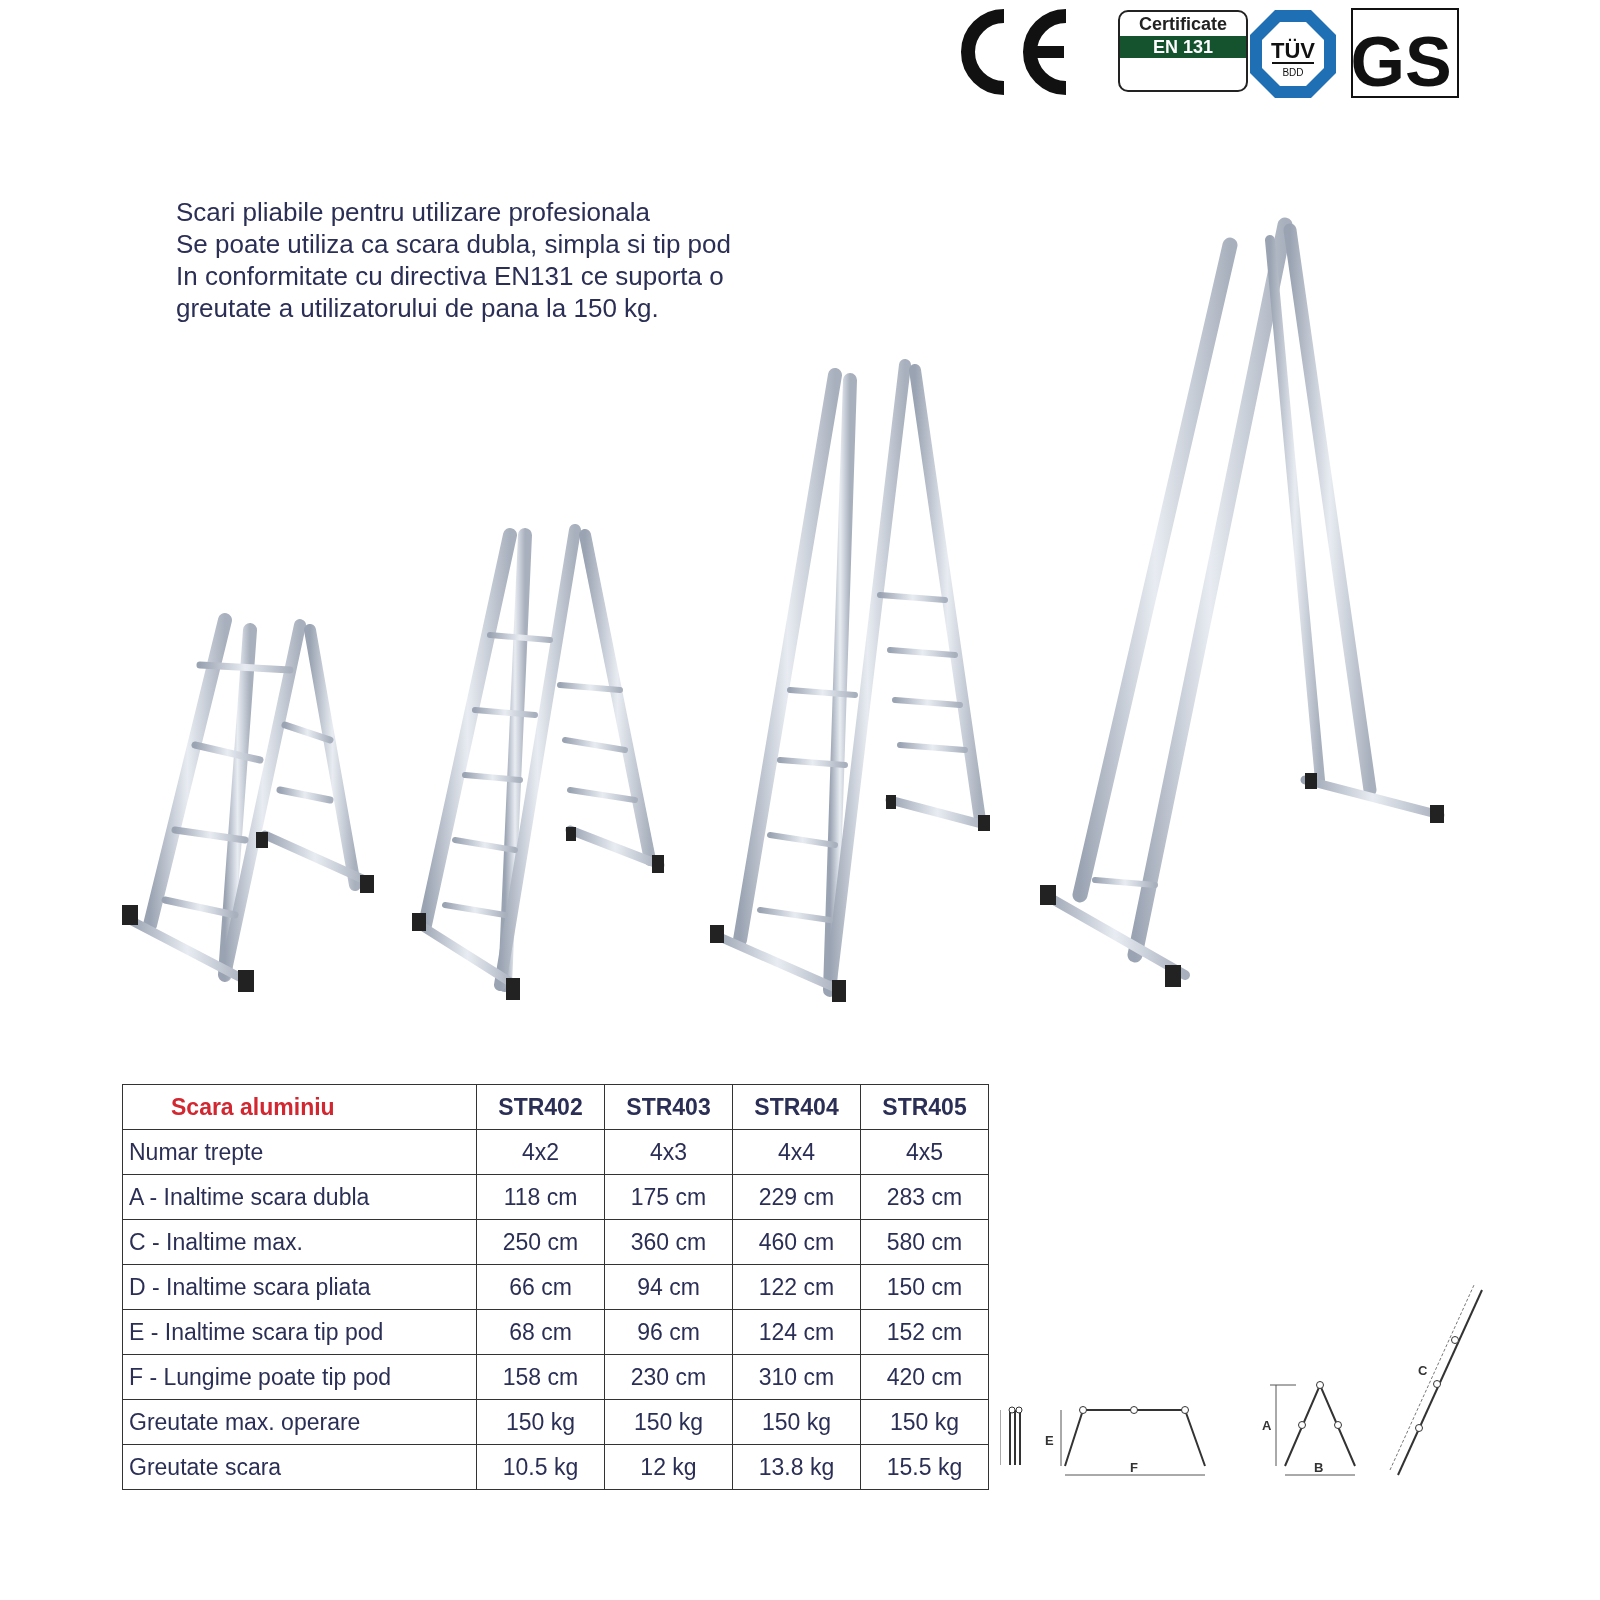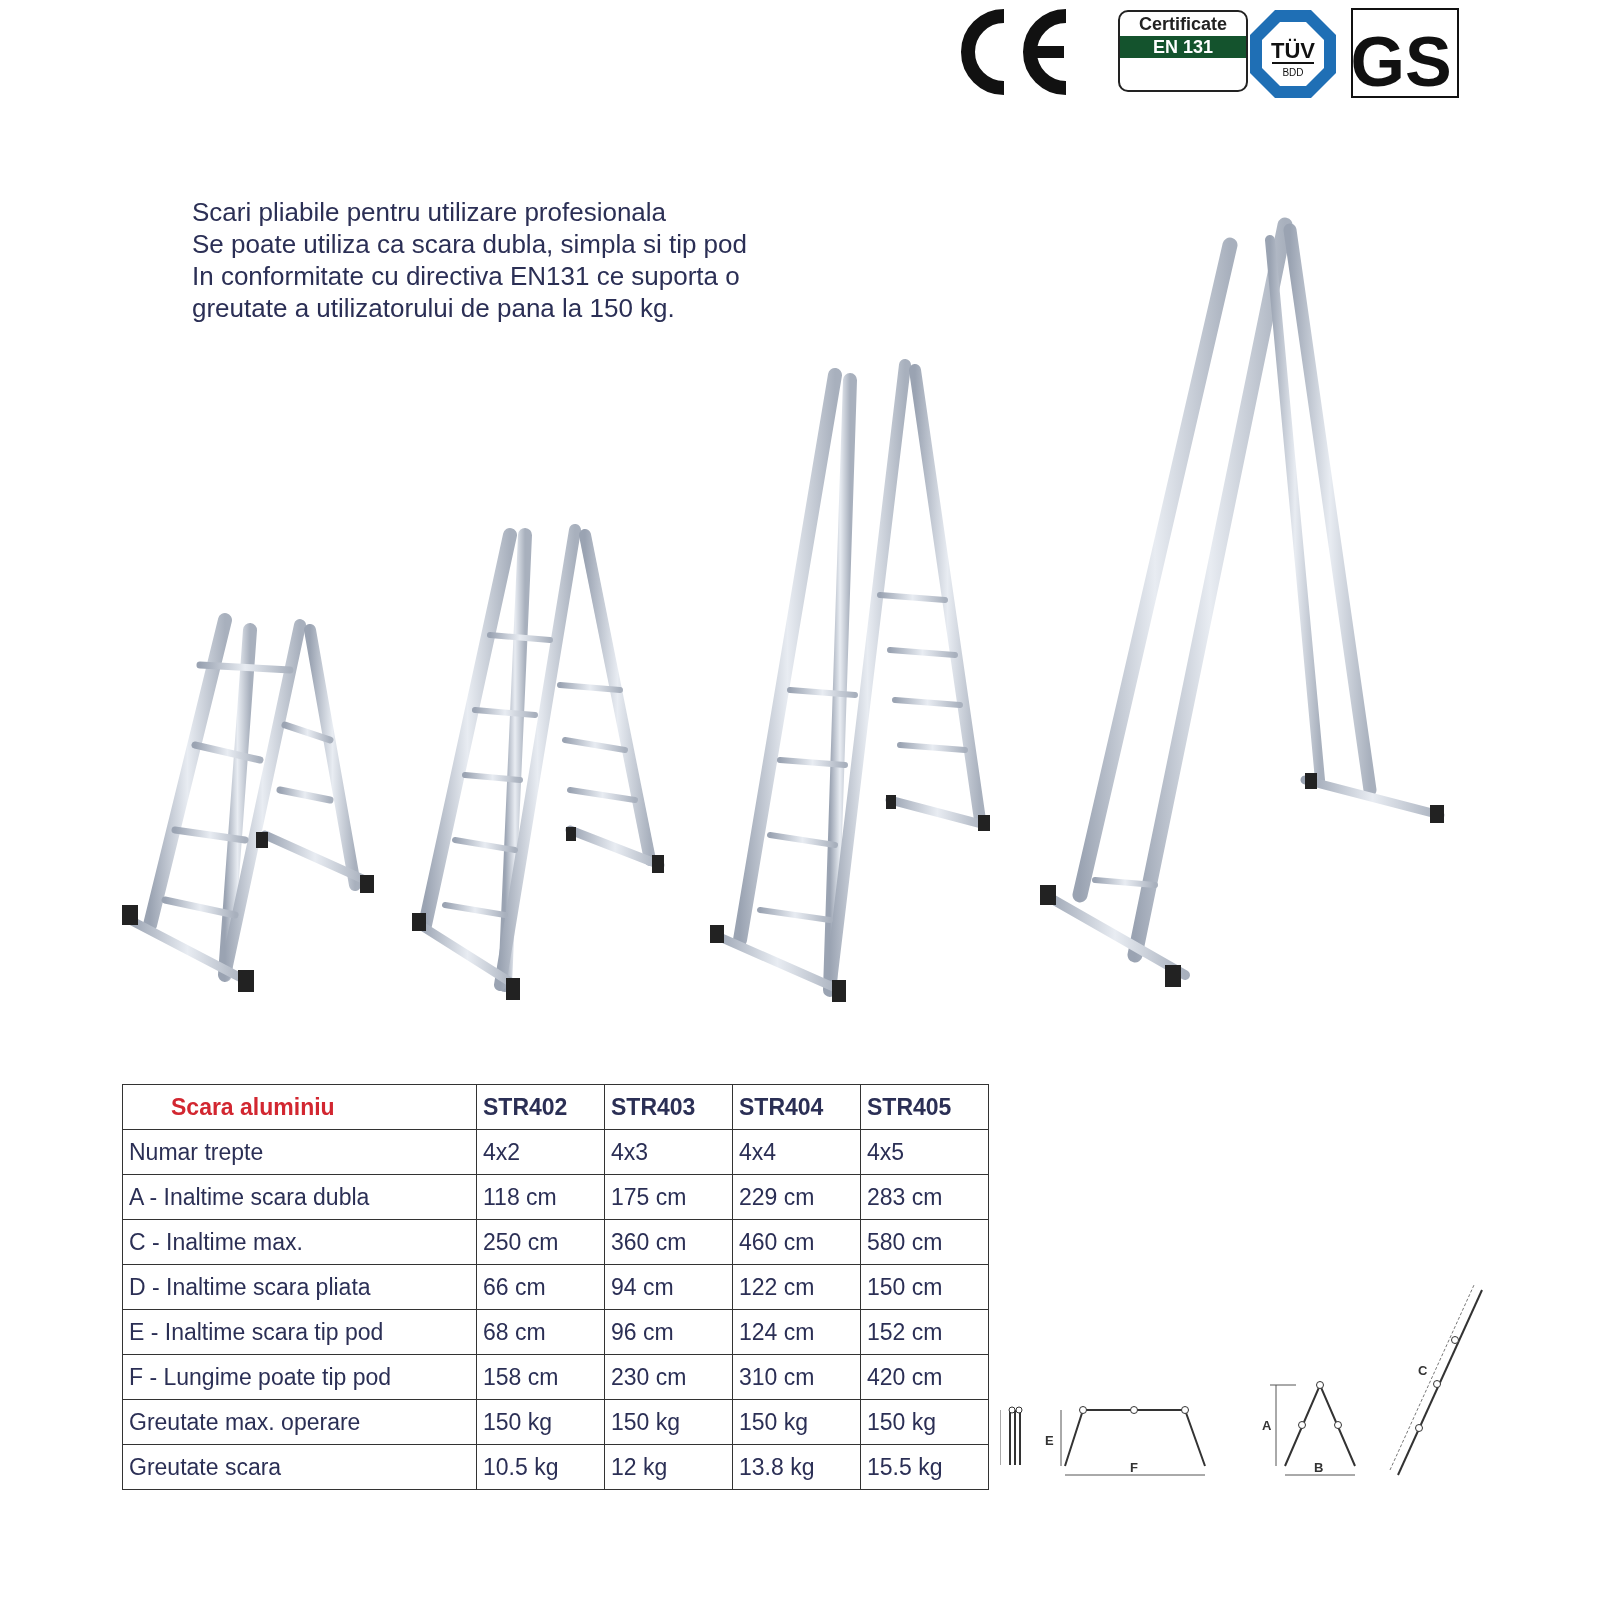--- a/index.html
+++ b/index.html
@@ -22,36 +22,36 @@
   .cert .l2 { font-size: 18px; line-height: 22px; background: #14532d; color: #fff; width: 100%; text-align: center; }
   .cert .l3 { font-size: 12px; line-height: 24px; margin-top: 28px; }
   .tuv { position: absolute; left: 290px; top: 0; width: 90px; height: 92px; }
   .gs { position: absolute; left: 393px; top: 0; width: 108px; height: 90px; }
 
   
   .desc {
     position: absolute; left: 176px; top: 196px;
     font-size: 26px; line-height: 32px; color: #2b2f55;
   }
-  .desc div { white-space: nowrap; margin-left: 16px; }
+  .desc div { white-space: nowrap; }
 
   
   .ladders { position: absolute; left: 0; top: 200px; width: 1600px; height: 840px; }
 
   
   table.spec {
     position: absolute; left: 122px; top: 1084px;
     border-collapse: collapse; font-size: 23px; color: #2b2f55;
   }
   table.spec td {
     border: 1.5px solid #333; height: 45px; padding: 0 6px;
     box-sizing: border-box; white-space: nowrap;
   }
   table.spec td.lbl { width: 354px; text-align: left; }
-  table.spec td.val { width: 128px; text-align: left; }
+  table.spec td.val { width: 128px; text-align: center; }
   table.spec tr.head td { font-weight: bold; }
   table.spec tr.head td.lbl { color: #d22630; padding-left: 48px; }
   table.spec tr.head td.val { color: #2b2f55; }
 
   .diagrams { position: absolute; left: 1000px; top: 1270px; width: 500px; height: 220px; }
 </style>
 </head>
 <body>
 
 <div class="logos">

